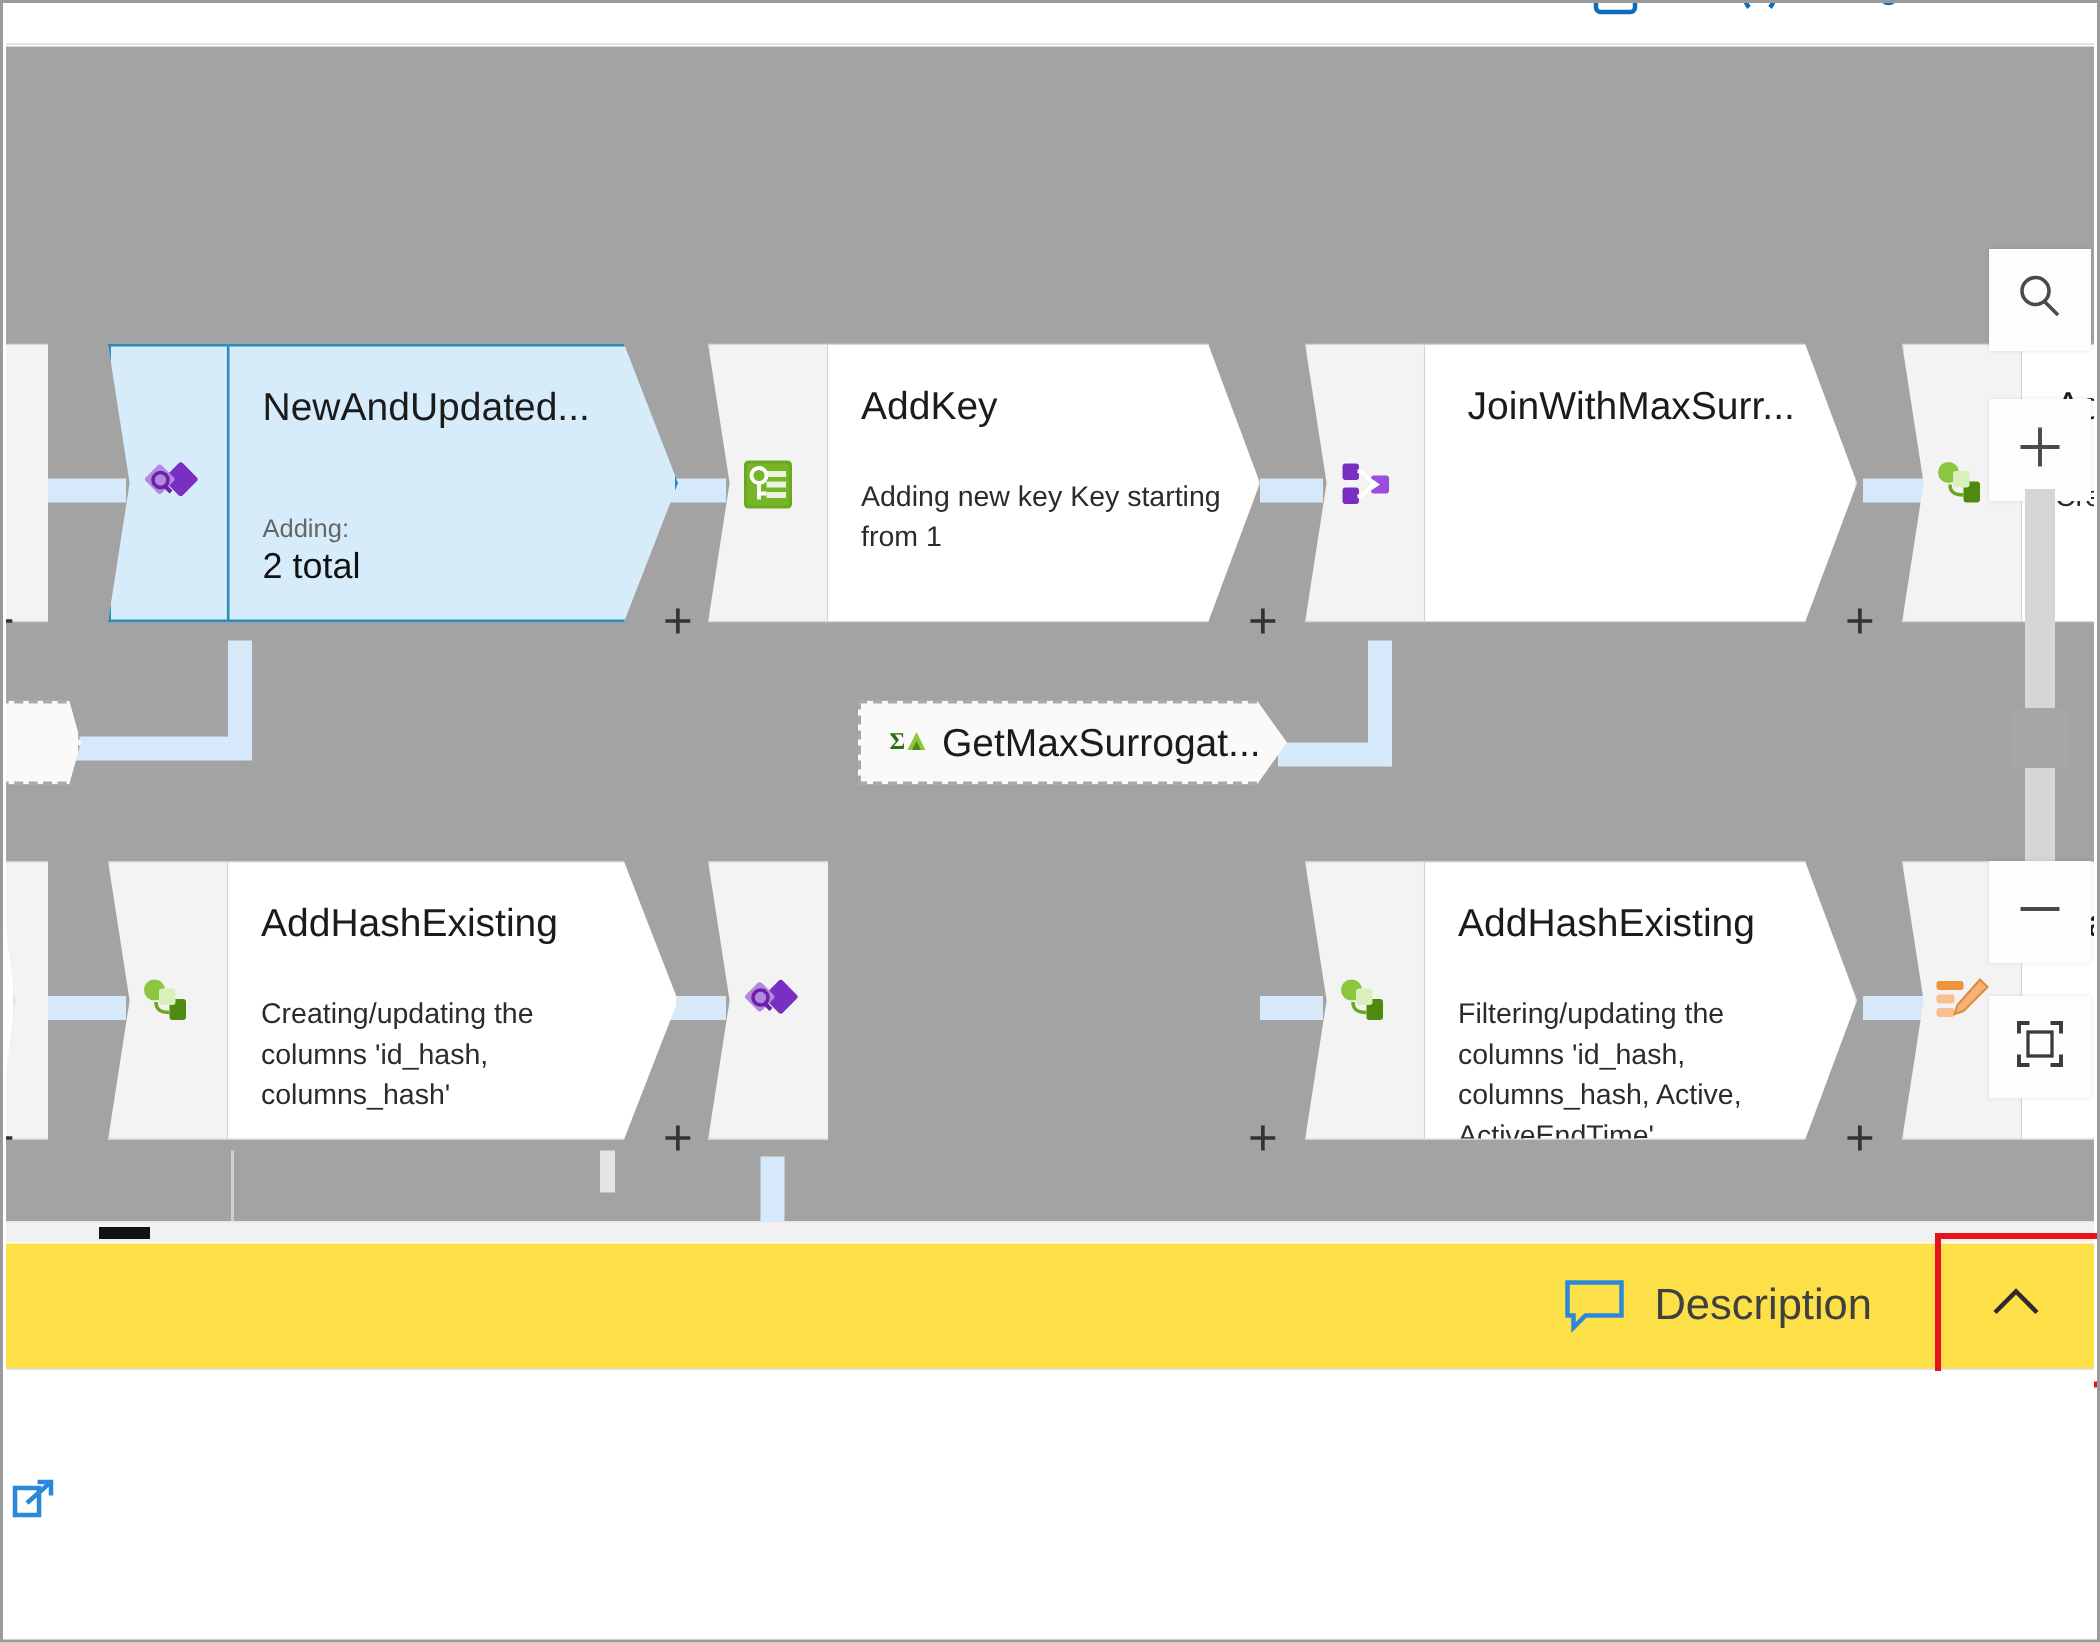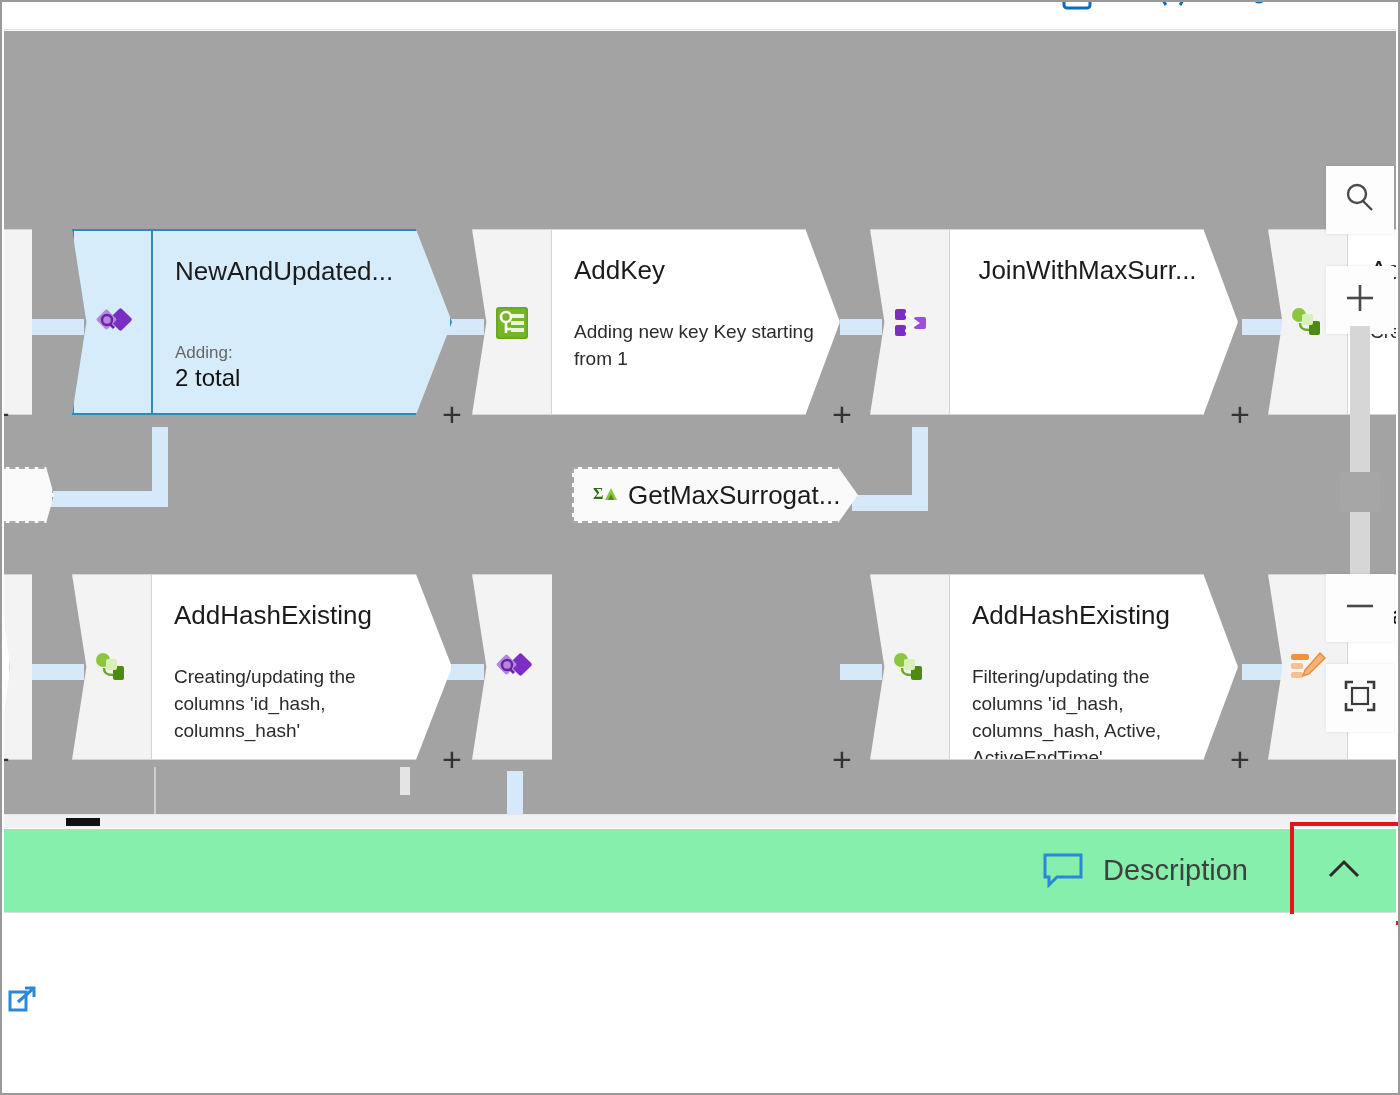--- a/index.html
+++ b/index.html
@@ -109,21 +109,21 @@
     position:absolute; left:24px; width:20px; background:#d6d6d6;
   }
   .zoom-thumb{
     position:absolute; left:14px; width:40px; height:40px;
     background:#a6a6a6; border-radius:4px;
   }
 
   
   .desc-bar{
     position:absolute; left:2px; top:827px; right:2px; height:84px;
-    background:#86efac; border-bottom:1px solid #dcdcdc;
+    background:#fde047; border-bottom:1px solid #dcdcdc;
     display:flex; align-items:center; justify-content:flex-end;
     padding-right:12px;
   }
   .desc-bar .label{
     font-size:29px; color:#404040; margin:0 56px 0 18px;
   }
   .desc-chevron{
     width:80px; height:70px; display:flex; align-items:center; justify-content:center;
   }
   .redbox{

